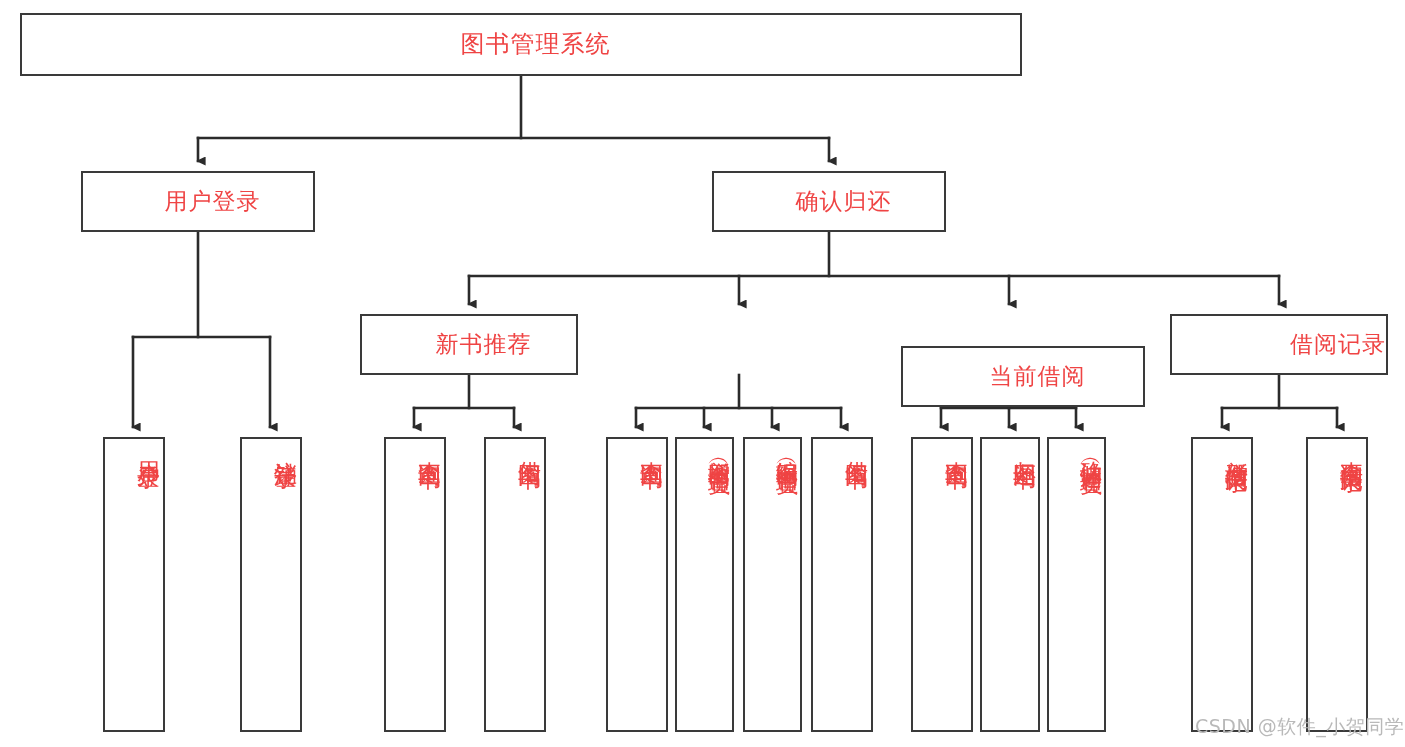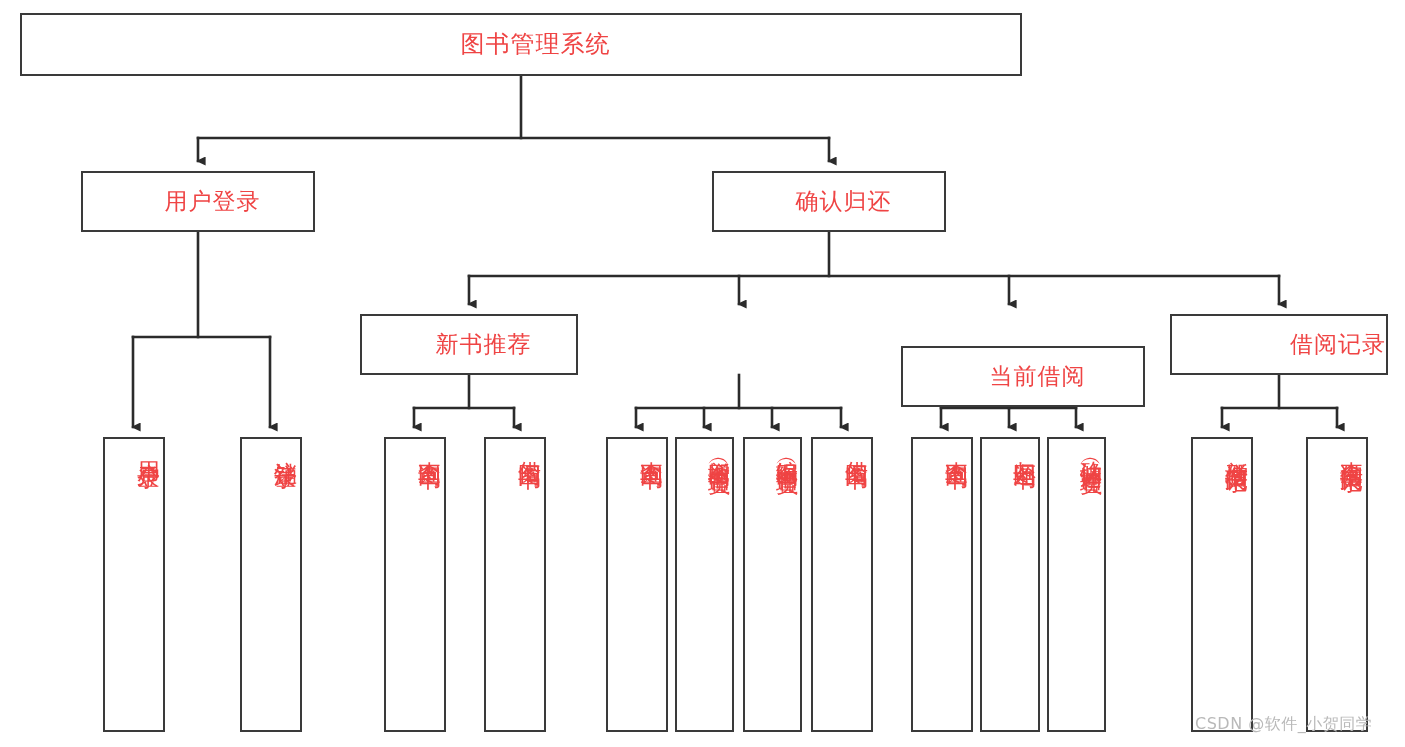--- a/index.html
+++ b/index.html
@@ -58,21 +58,21 @@
     white-space: nowrap;
   }
   .node.vert.tall .label {
     font-size: 22px;
   }
   .node.title .label {
     font-size: 24px;
   }
   .watermark {
     position: absolute;
-    font-size: 16px;
+    font-size: 19px;
     color: #b9b9b9;
     white-space: nowrap;
     letter-spacing: 0.5px;
   }
 </style>
 </head>
 <body>
 
 <div id="canvas">
 

